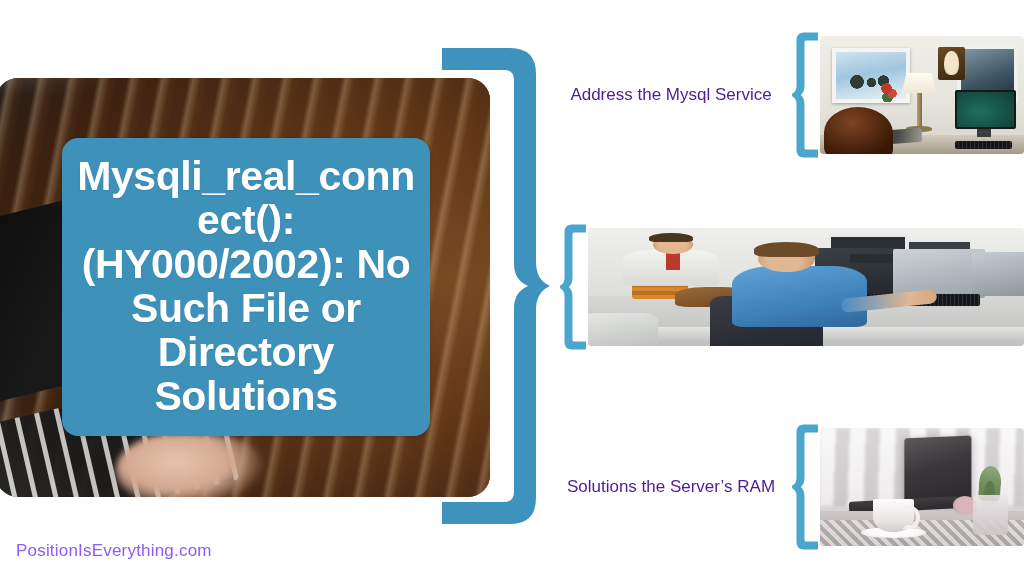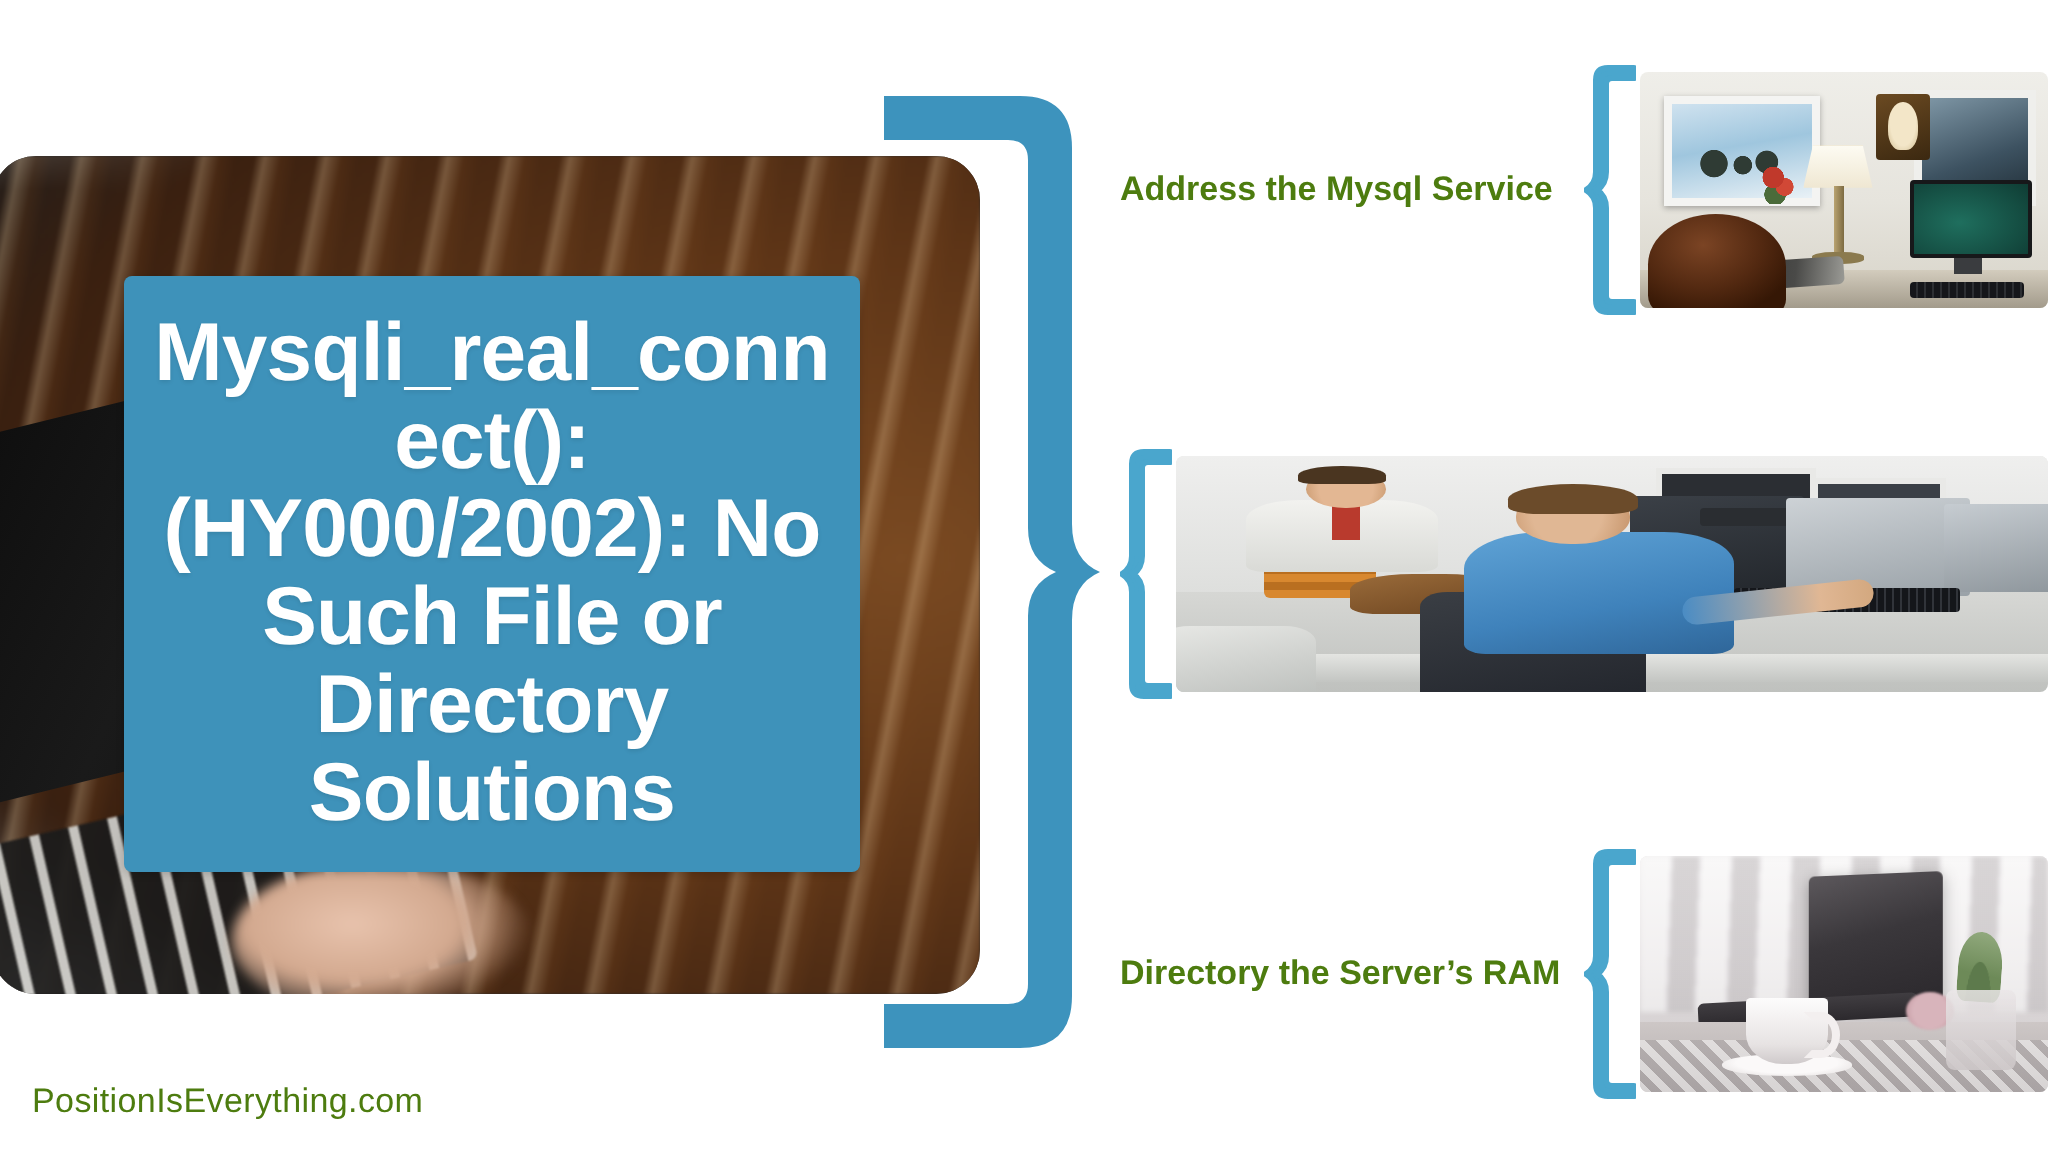--- a/index.html
+++ b/index.html
@@ -104,21 +104,21 @@
   }
 
   
   .title-card {
     position: absolute;
     left: 62px;
     top: 138px;
     width: 368px;
     height: 298px;
     background: #3e92ba;
-    border-radius: 4px;
+    border-radius: 16px;
     display: flex;
     align-items: center;
     justify-content: center;
     box-shadow: 0 1px 4px rgba(0,0,0,.18);
   }
   .title-text {
     color: #ffffff;
     font-size: 41px;
     line-height: 1.07;
     font-weight: bold;
@@ -148,25 +148,25 @@
     display: flex;
     align-items: center;
   }
   #row-0 { top: 20px; }
   #row-1 { top: 212px; }
   #row-2 { top: 412px; }
 
   .row-label {
     width: 232px;
     flex: 0 0 232px;
-    text-align: left;
+    text-align: center;
     font-size: 17px;
     line-height: 1.55;
-    font-weight: bold;
-    color: #4d7c0f;
+    font-weight: normal;
+    color: #4c1d95;
     padding-right: 10px;
     box-sizing: border-box;
   }
   .row-brace {
     flex: 0 0 26px;
     width: 26px;
     height: 150px;
     position: relative;
   }
   .thumb {
@@ -415,21 +415,21 @@
     border-radius:50%;
     filter: blur(.6px);
   }
 
   
   .watermark {
     position: absolute;
     left: 16px;
     top: 541px;
     font-size: 17px;
-    color: #4d7c0f;
+    color: #8b5cf6;
     letter-spacing: .2px;
   }
 </style>
 </head>
 <body>
 
 <div id="stage">
 
   <div class="hero-wrap">
     <div class="hero-photo"></div>
@@ -515,21 +515,21 @@
       <div class="kbd2"></div>
       <div class="chair2"></div>
       <div class="person-sit-body"></div>
       <div class="arm-reach"></div>
       <div class="person-sit-head"></div>
       <div class="person-sit-hair"></div>
     </div>
   </div>
 
   <div class="row" id="row-2">
-    <div class="row-label">Directory the Server’s RAM</div>
+    <div class="row-label">Solutions the Server’s RAM</div>
     <div class="row-brace">
       <svg width="26" height="150" viewBox="0 0 26 150" aria-hidden="true">
         <path d="M25 14 L12 14 Q6 14 6 20 L6 66 Q6 72 1 75 Q6 78 6 84 L6 130 Q6 136 12 136 L25 136
                  L25 131 L14 131 Q11 131 11 128 L11 84 Q11 78 6.5 75 Q11 72 11 66 L11 22 Q11 19 14 19 L25 19 Z" fill="#4aa6cd" stroke="#4aa6cd" stroke-width="3" stroke-linejoin="round"></path>
       </svg>
     </div>
     <div class="thumb t3">
       <div class="window"></div>
       <div class="curtain"></div>
       <div class="laptop-screen"></div>

